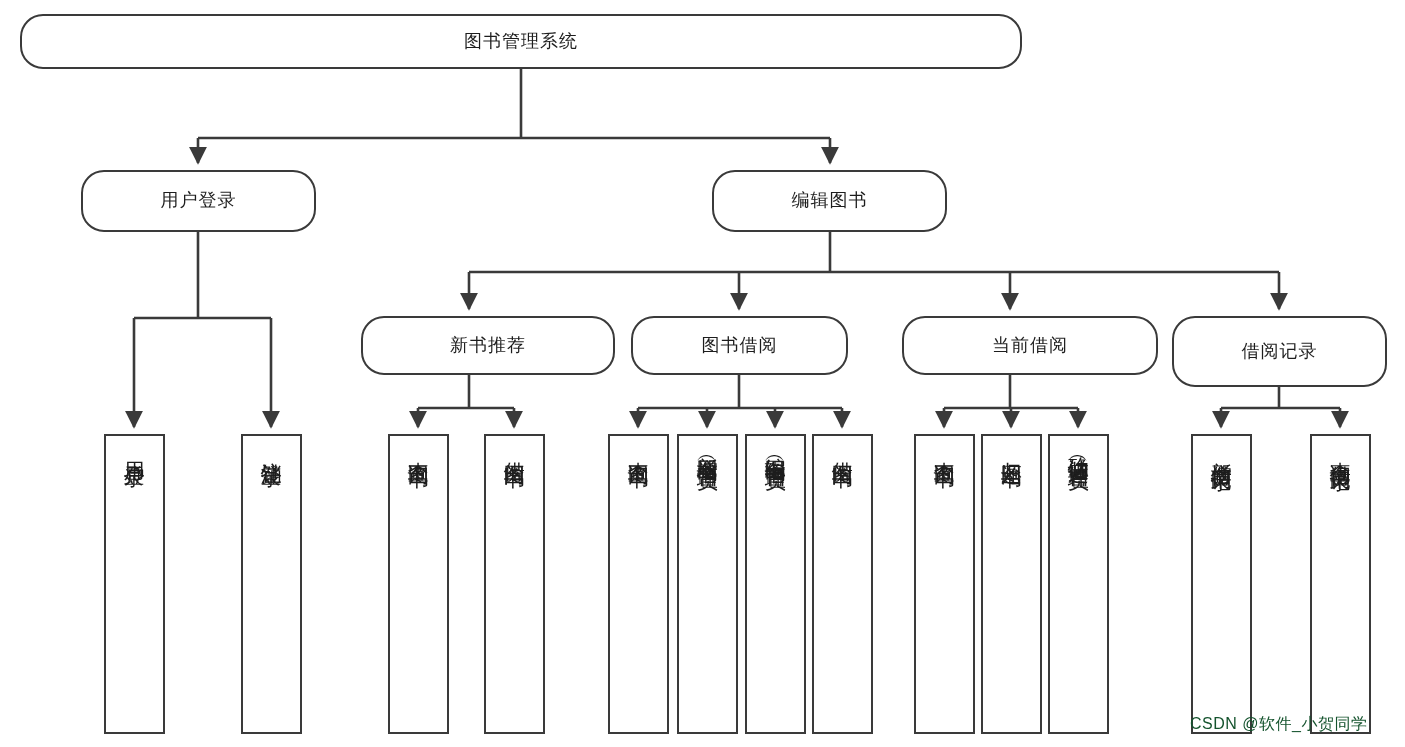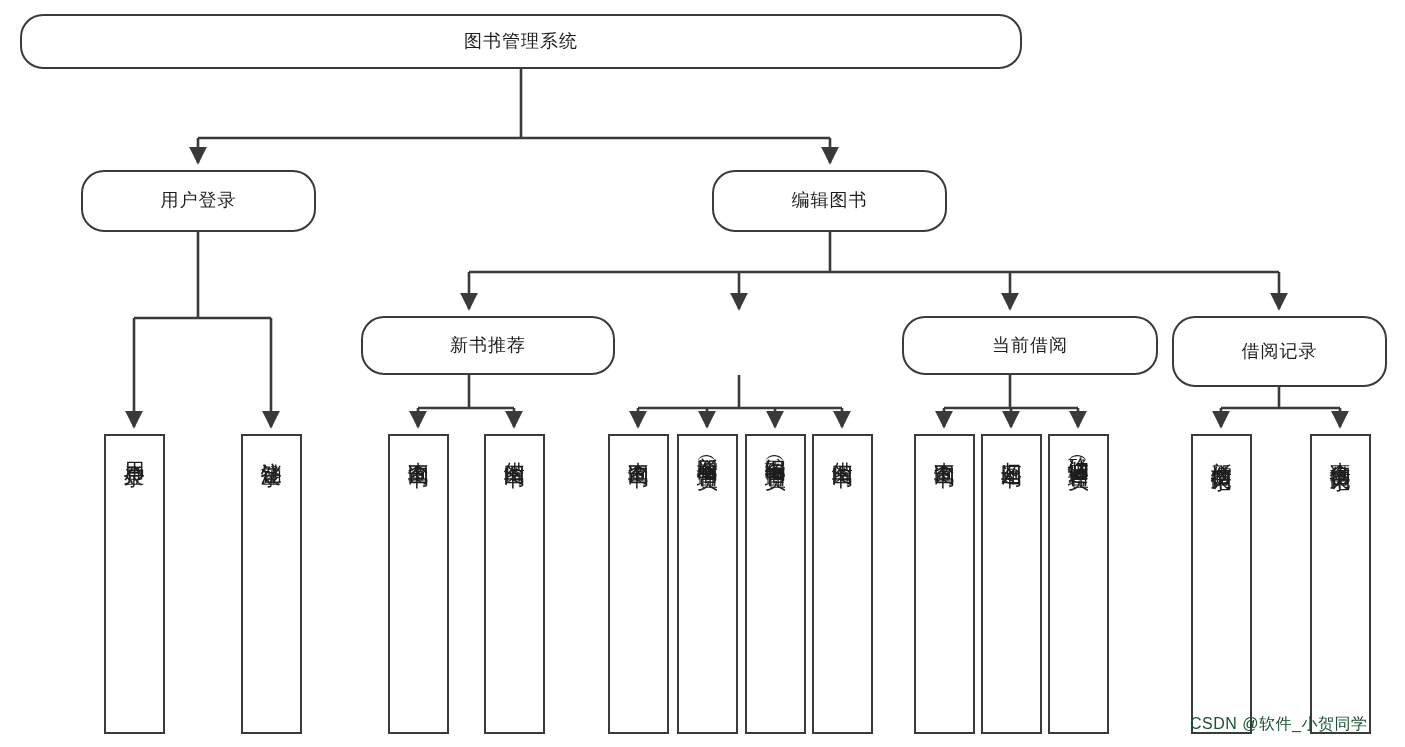--- a/index.html
+++ b/index.html
@@ -136,20 +136,23 @@
   </div>
 
   <div class="node horizontal" style="left:712px; top:170px; width:235px; height:62px;">
     <span>编辑图书</span>
   </div>
 
   <div class="node horizontal" style="left:361px; top:316px; width:254px; height:59px;">
     <span>新书推荐</span>
   </div>
 
+  <div class="node horizontal" style="left:631px; top:316px; width:217px; height:59px;">
+    <span>图书借阅</span>
+  </div>
 
   <div class="node horizontal" style="left:902px; top:316px; width:256px; height:59px;">
     <span>当前借阅</span>
   </div>
 
   <div class="node horizontal" style="left:1172px; top:316px; width:215px; height:71px;">
     <span>借阅记录</span>
   </div>
 
   <div class="node vertical" style="left:104px; top:434px; width:61px; height:300px;">

